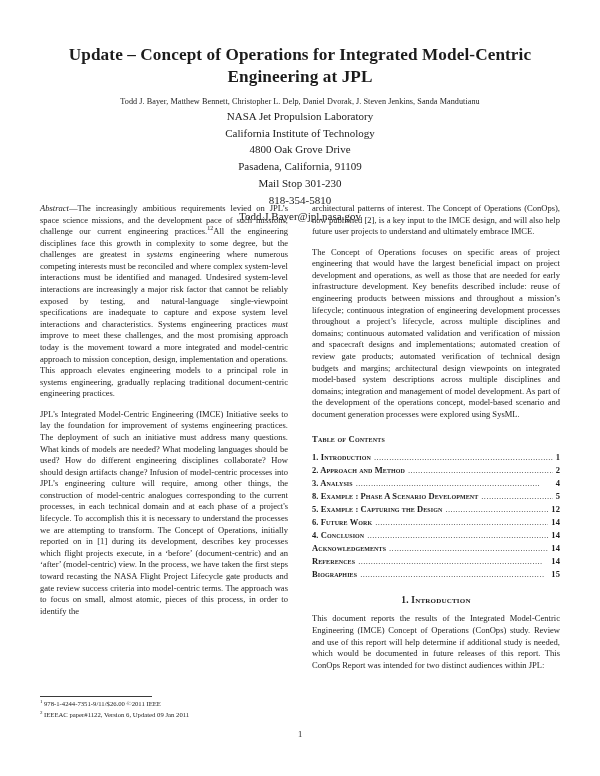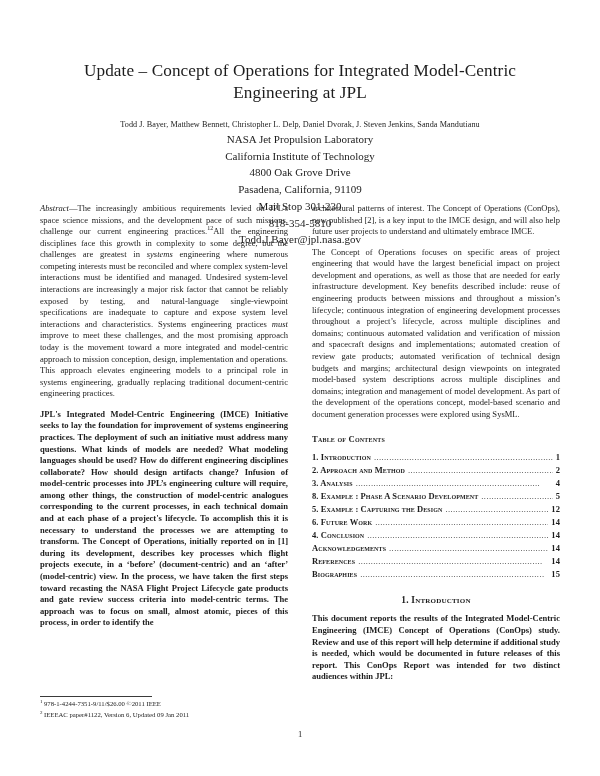--- a/index.html
+++ b/index.html
@@ -23,24 +23,24 @@
     padding: 0;
   }
 
   
   .title-block {
     padding: 44px 54px 0 54px;
     text-align: center;
   }
   .paper-title {
     font-size: 17.2px;
-    font-weight: normal;
+    font-weight: bold;
     line-height: 1.28;
     letter-spacing: 0.1px;
-    margin: 16px;
+    margin: 0;
   }
   .authors {
     font-size: 8.2px;
     line-height: 1.34;
     margin-top: 9px;
     letter-spacing: 0.05px;
   }
   .affiliation {
     font-size: 11px;
     line-height: 1.52;
@@ -65,21 +65,21 @@
     flex: 0 0 248px;
   }
   p.body {
     margin: 0 0 9px 0;
     font-size: 8.55px;
     line-height: 1.355;
     text-align: justify;
     text-justify: inter-word;
     hyphens: none;
   }
-  p.body.tight { margin-bottom: 0; font-weight: bold; }
+  p.body.tight { margin-bottom: 0; }
   .ital { font-style: italic; }
   sup.fn {
     font-size: 6px;
     vertical-align: super;
     line-height: 0;
   }
 
   
   .footnote-rule {
     position: absolute;

